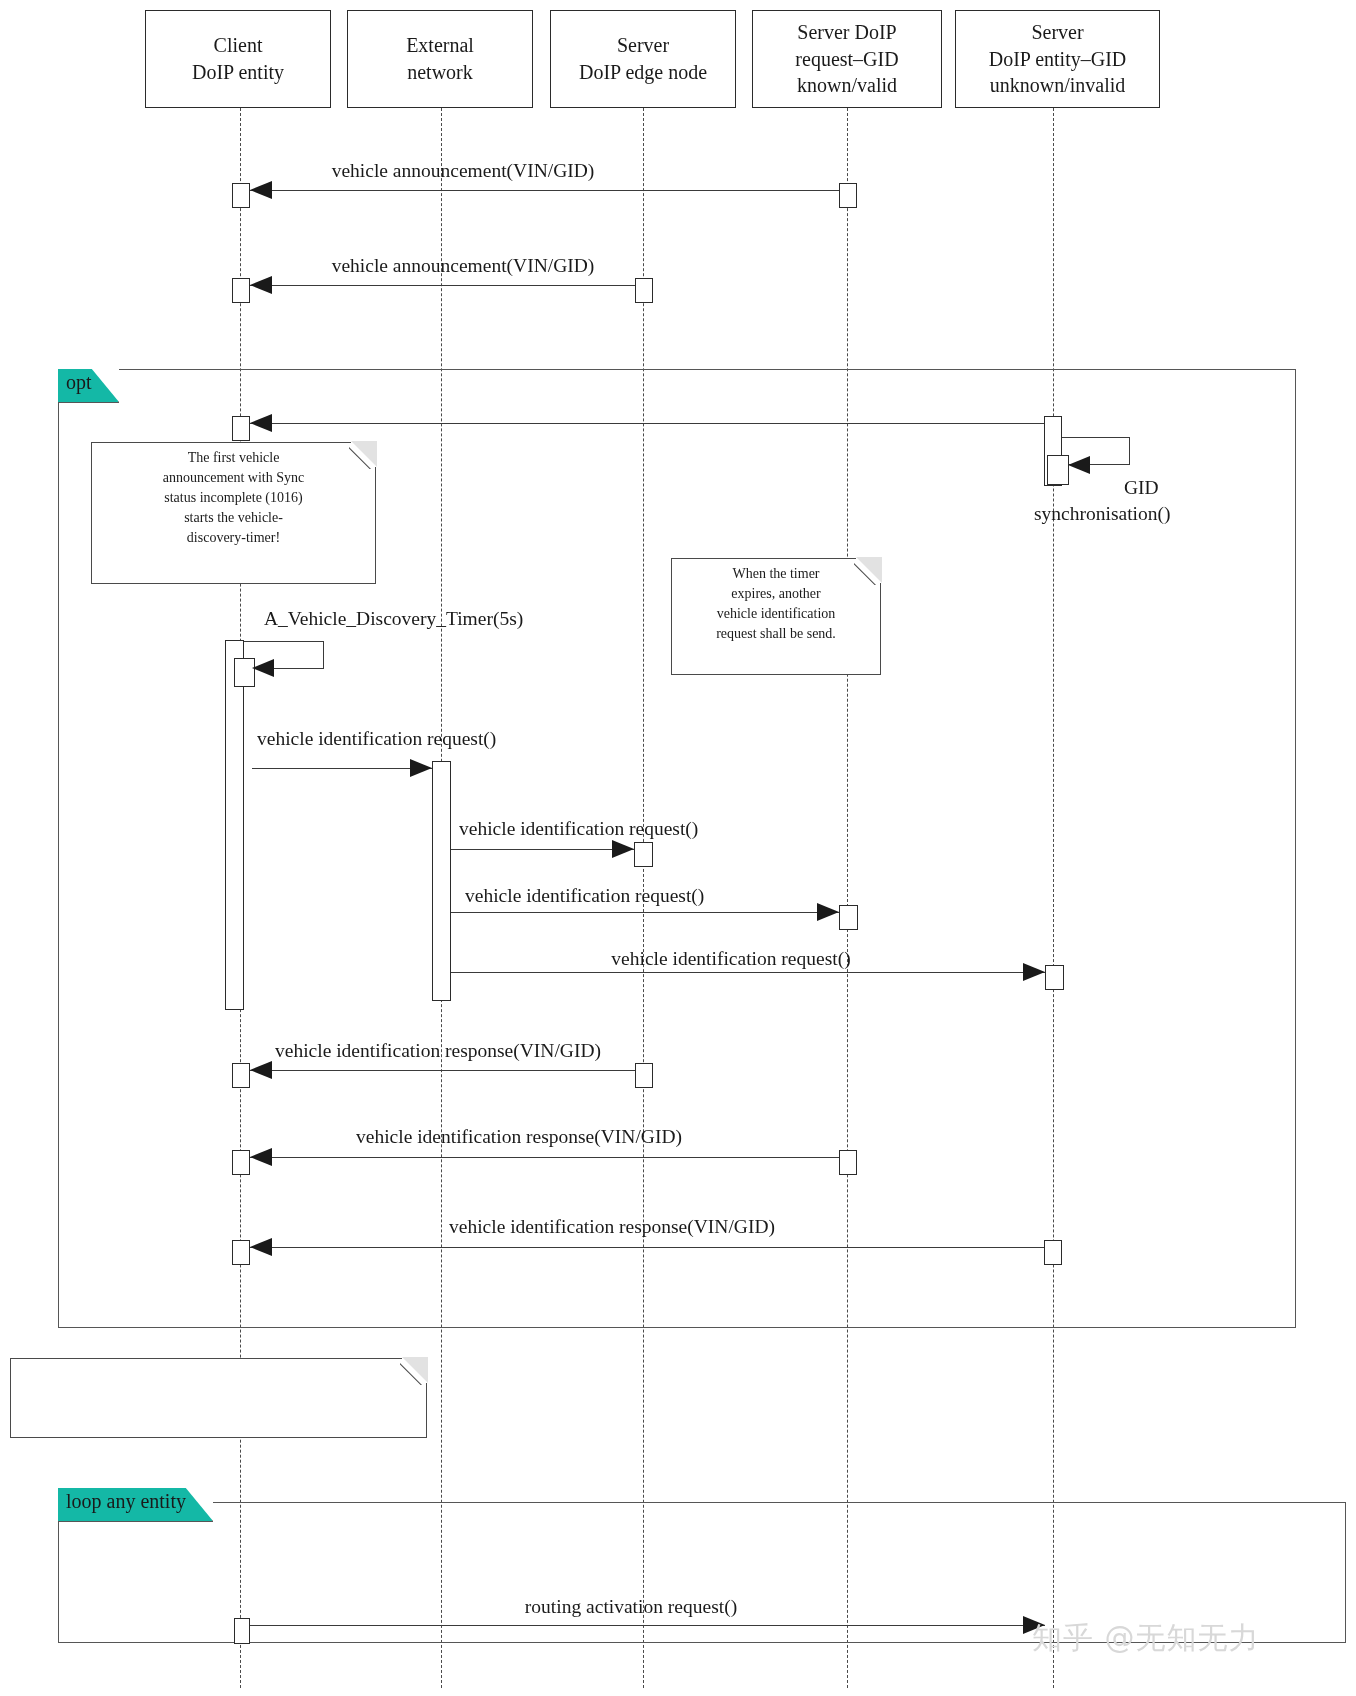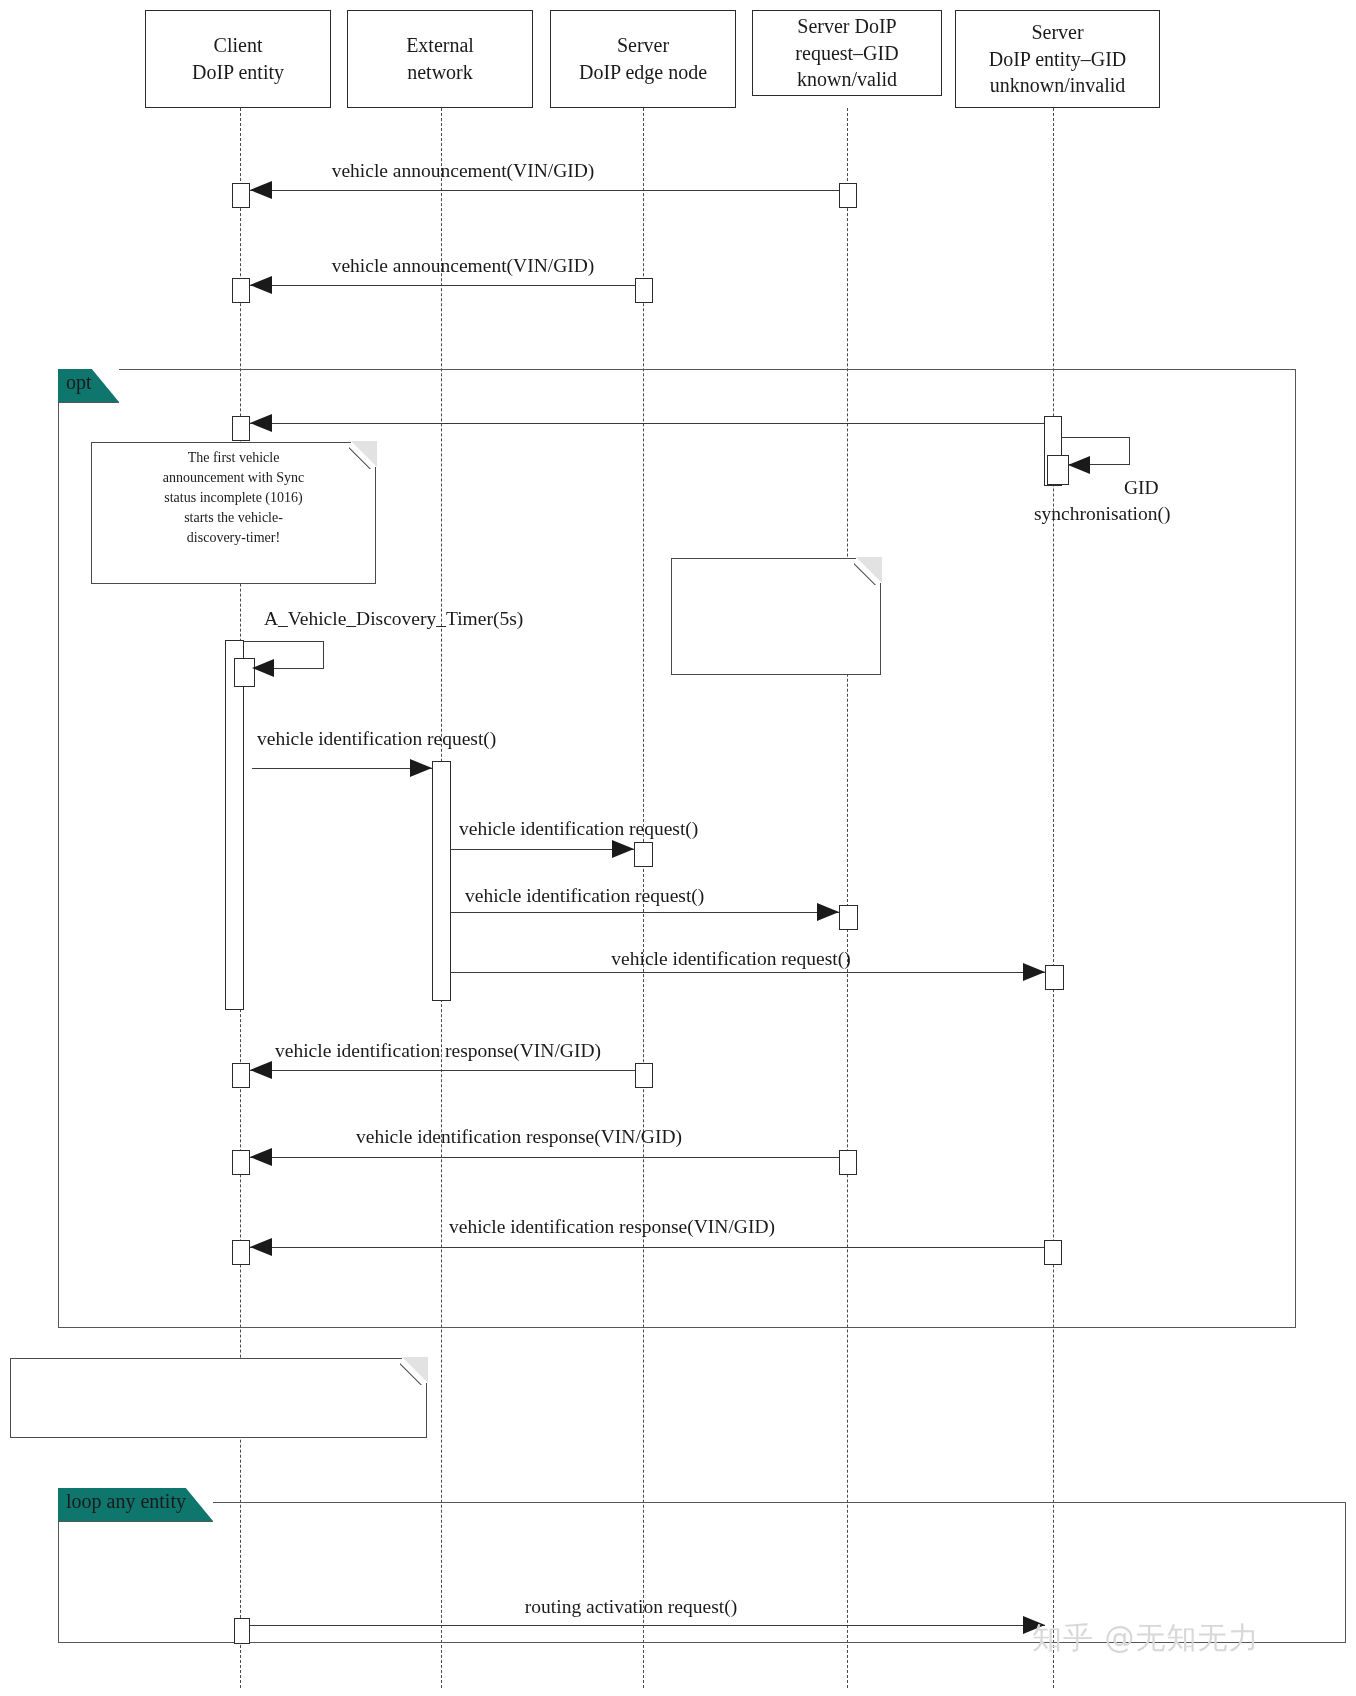--- a/index.html
+++ b/index.html
@@ -98,21 +98,21 @@
   .fragment {
     position: absolute;
     box-sizing: border-box;
     border: 1.8px solid #565656;
     background: transparent;
     z-index: 2;
   }
   .fragment-label {
     position: absolute;
     box-sizing: border-box;
-    background: #0f766e;
+    background: #14b8a6;
     border-right: 1.8px solid #565656;
     border-bottom: 1.8px solid #565656;
     font-size: 20px;
     padding: 2px 26px 3px 8px;
     z-index: 3;
     white-space: nowrap;
   }
   .fragment-label::after {
     content: "";
     position: absolute;
@@ -207,21 +207,21 @@
     </div>
   </div>
 
   <div class="participant" style="left:550px; top:10px; width:186px; height:98px;">
     <div>
       <div>Server</div>
       <div>DoIP edge node</div>
     </div>
   </div>
 
-  <div class="participant" style="left:752px; top:10px; width:190px; height:86px;">
+  <div class="participant" style="left:752px; top:10px; width:190px; height:98px;">
     <div>
       <div>Server DoIP</div>
       <div>request–GID</div>
       <div>known/valid</div>
     </div>
   </div>
 
   <div class="participant" style="left:955px; top:10px; width:205px; height:98px;">
     <div>
       <div>Server</div>
@@ -271,20 +271,26 @@
       <div>announcement with Sync</div>
       <div>status incomplete (1016)</div>
       <div>starts the vehicle-</div>
       <div>discovery-timer!</div>
     </div>
   </div>
 
   <div class="note" style="left:671px; top:558px; width:210px; height:117px;">
     <span class="fold"></span>
     <span class="fold-edge"></span>
+    <div class="note-text">
+      <div>When the timer</div>
+      <div>expires, another</div>
+      <div>vehicle identification</div>
+      <div>request shall be send.</div>
+    </div>
   </div>
 
   <div class="activation" style="left:225px; top:640px; width:19px; height:370px;"></div>
   <div class="selfmsg" style="left:240px; top:641px; width:84px; height:28px;"></div>
   <div class="arrow-head left" style="left:252px; top:659px;"></div>
   <div class="activation" style="left:234px; top:658px; width:21px; height:29px;"></div>
   <div class="msg-label" style="left:264px; top:608px;">A_Vehicle_Discovery_Timer(5s)</div>
 
   <div class="activation" style="left:432px; top:761px; width:19px; height:240px;"></div>
   <div class="msg-line" style="left:252px; top:768px; width:180px;"></div>

